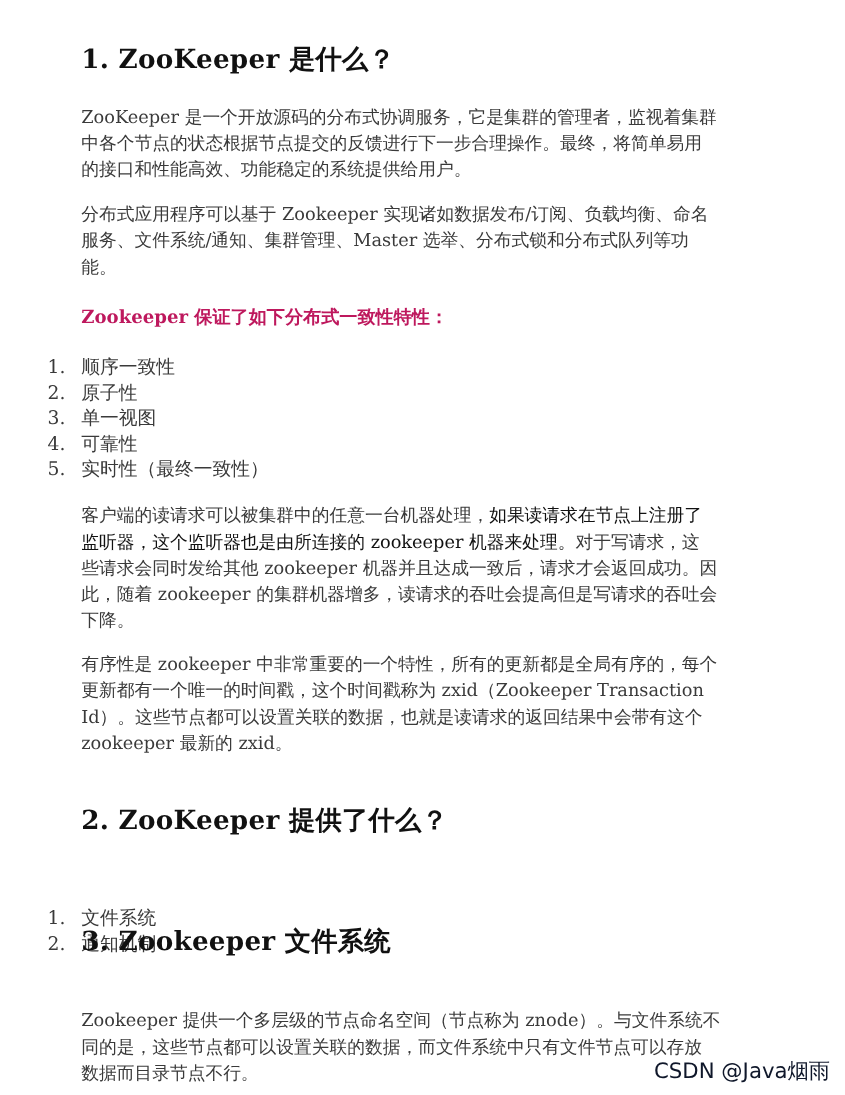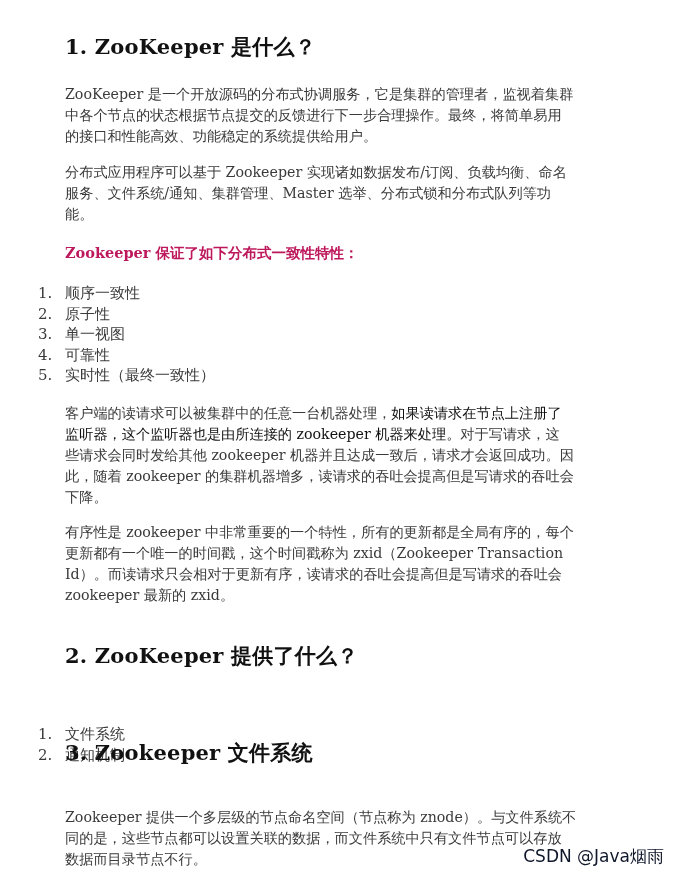--- a/index.html
+++ b/index.html
@@ -68,21 +68,21 @@
     <span class="line"><span>客户端的读请求可以被集群中的任意一台机器处理，</span><b>如果读请求在节点上注册了</b></span>
     <span class="line"><b>监听器，这个监听器也是由所连接的 zookeeper 机器来处理。</b><span>对于写请求，这</span></span>
     <span class="line">些请求会同时发给其他 zookeeper 机器并且达成一致后，请求才会返回成功。因</span>
     <span class="line">此，随着 zookeeper 的集群机器增多，读请求的吞吐会提高但是写请求的吞吐会</span>
     <span class="line">下降。</span>
   </div>
 
   <div class="p" style="top:522px;">
     <span class="line">有序性是 zookeeper 中非常重要的一个特性，所有的更新都是全局有序的，每个</span>
     <span class="line">更新都有一个唯一的时间戳，这个时间戳称为 zxid（Zookeeper Transaction</span>
-    <span class="line">Id）。而读请求只会相对于更新有序，读请求的吞吐会提高但是写请求的吞吐会</span>
+    <span class="line">Id）。这些节点都可以设置关联的数据，也就是读请求的返回结果中会带有这个</span>
     <span class="line">zookeeper 最新的 zxid。</span>
   </div>
 
   <div class="h" style="top:642px;">2.  ZooKeeper 提供了什么？</div>
 
   <ul class="list" style="top:724px;">
     <li><span class="num">1.</span><span>文件系统</span></li>
     <li><span class="num">2.</span><span>通知机制</span></li>
   </ul>
 

